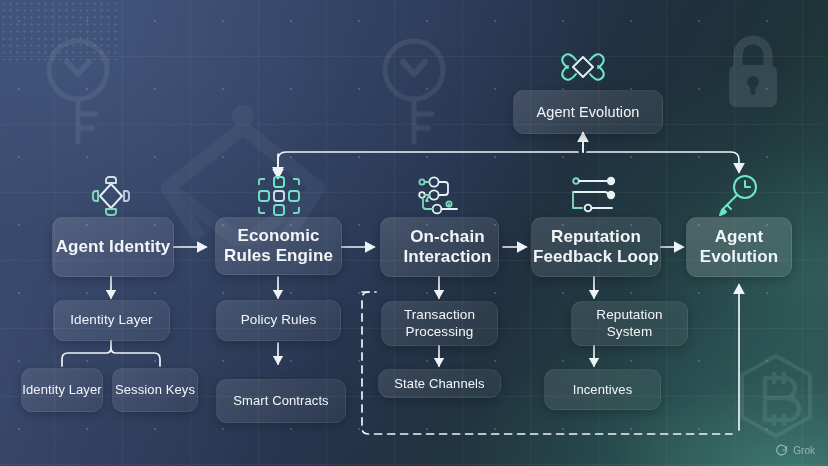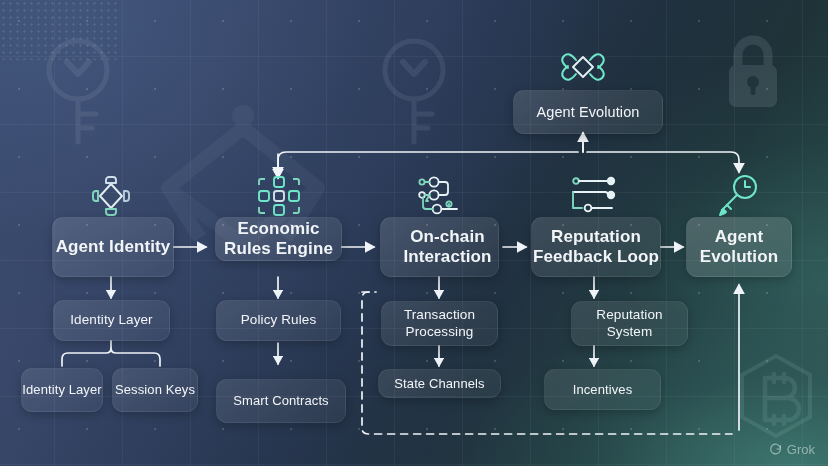--- a/index.html
+++ b/index.html
@@ -69,21 +69,21 @@
   .node.bright { background: linear-gradient(150deg, rgba(255,255,255,0.20), rgba(255,255,255,0.085)); }
   
   .nicon { position: absolute; }
   .nicon svg { display: block; }
   
   #wires { position: absolute; inset: 0; pointer-events: none; }
   
   .grok {
     position: absolute; right: 13px; bottom: 9px;
     display: flex; align-items: center; gap: 5px;
-    color: rgba(225,238,238,0.52); font-size: 13px;
+    color: rgba(225,238,238,0.52); font-size: 10px;
   }
   .grok svg { display: block; }
 </style>
 </head>
 <body>
 
 <div id="canvas">
 
   <div class="grid"></div>
   <div class="grid-dots"></div>
@@ -247,21 +247,21 @@
       <path d="M30 9 V15 H35"></path>
       <path d="M22 23 L7 38"></path>
       <path d="M12 33 L16 37 M8 37 L11 40"></path>
       <path d="M7 38 l-2 5 l5-2 z" fill="#6ee7c8"></path>
     </svg>
   </div>
 
   <div class="node evo-top" style="left:513px; top:90px; width:150px; height:44px;">Agent Evolution</div>
 
   <div class="node primary" style="left:52px;  top:217px; width:122px; height:60px;">Agent Identity</div>
-  <div class="node primary" style="left:215px; top:217px; width:127px; height:44px;">Economic Rules Engine</div>
+  <div class="node primary" style="left:215px; top:217px; width:127px; height:58px;">Economic Rules Engine</div>
   <div class="node primary" style="left:380px; top:217px; width:119px; height:60px;padding-left:16px;">On-chain Interaction</div>
   <div class="node primary" style="left:531px; top:217px; width:130px; height:60px;">Reputation Feedback Loop</div>
   <div class="node primary bright" style="left:686px; top:217px; width:106px; height:60px;">Agent Evolution</div>
 
   <div class="node secondary" style="left:53px;  top:300px; width:117px; height:41px;">Identity Layer</div>
   <div class="node secondary" style="left:216px; top:300px; width:125px; height:41px;">Policy Rules</div>
   <div class="node secondary" style="left:381px; top:301px; width:117px; height:45px;">Transaction Processing</div>
   <div class="node secondary" style="left:547px; top:301px; width:117px; height:45px;margin-left:24px;">Reputation System</div>
 
   <div class="node tertiary" style="left:21px;  top:368px; width:82px; height:44px;">Identity Layer</div>

